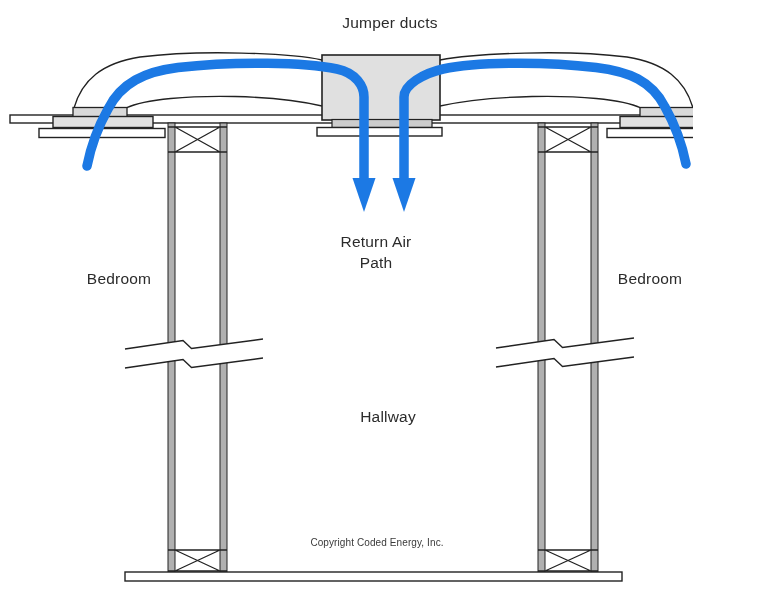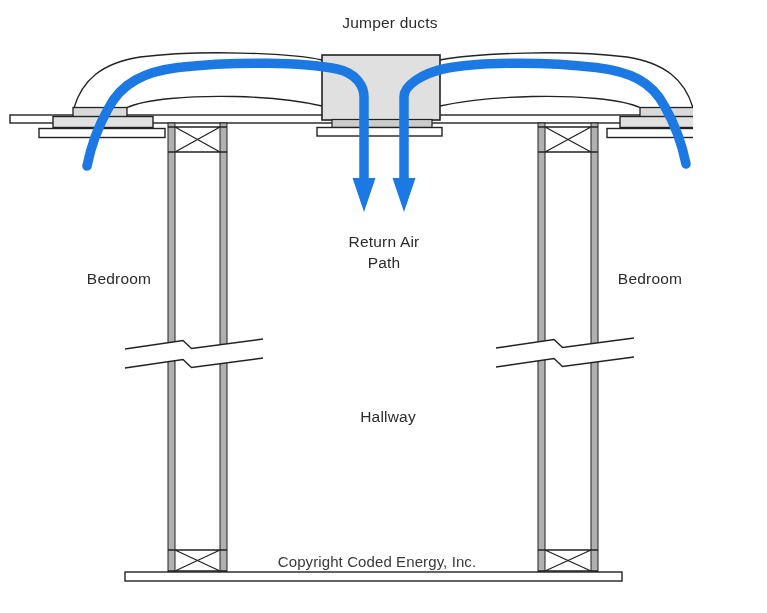--- a/index.html
+++ b/index.html
@@ -35,23 +35,23 @@
     transform: translateX(-50%);
     color: var(--text, #2b2b2b);
     font-size: 15.5px;
     letter-spacing: 0.2px;
     white-space: nowrap;
     line-height: 1.2;
   }
   .lbl.title        { left: 390px; top: 14px; }
   .lbl.bedroom-left { left: 119px; top: 270px; }
   .lbl.bedroom-right{ left: 650px; top: 270px; }
-  .lbl.return-air   { left: 384px; top: 231px; text-align: center; white-space: pre-line; line-height: 21px; }
+  .lbl.return-air   { left: 376px; top: 231px; text-align: center; white-space: pre-line; line-height: 21px; }
   .lbl.hallway      { left: 388px; top: 408px; }
-  .lbl.copyright    { left: 377px; top: 553px; font-size: 15px; color: #3a3a3a; letter-spacing: 0.1px; }
+  .lbl.copyright    { left: 377px; top: 537px; font-size: 10px; color: #3a3a3a; letter-spacing: 0.1px; }
 </style>
 </head>
 <body>
 
 <div class="stage">
 
   <svg width="767" height="613" viewBox="0 0 767 613">
 
     <rect class="band" x="10" y="115" width="747" height="8"></rect>
 

